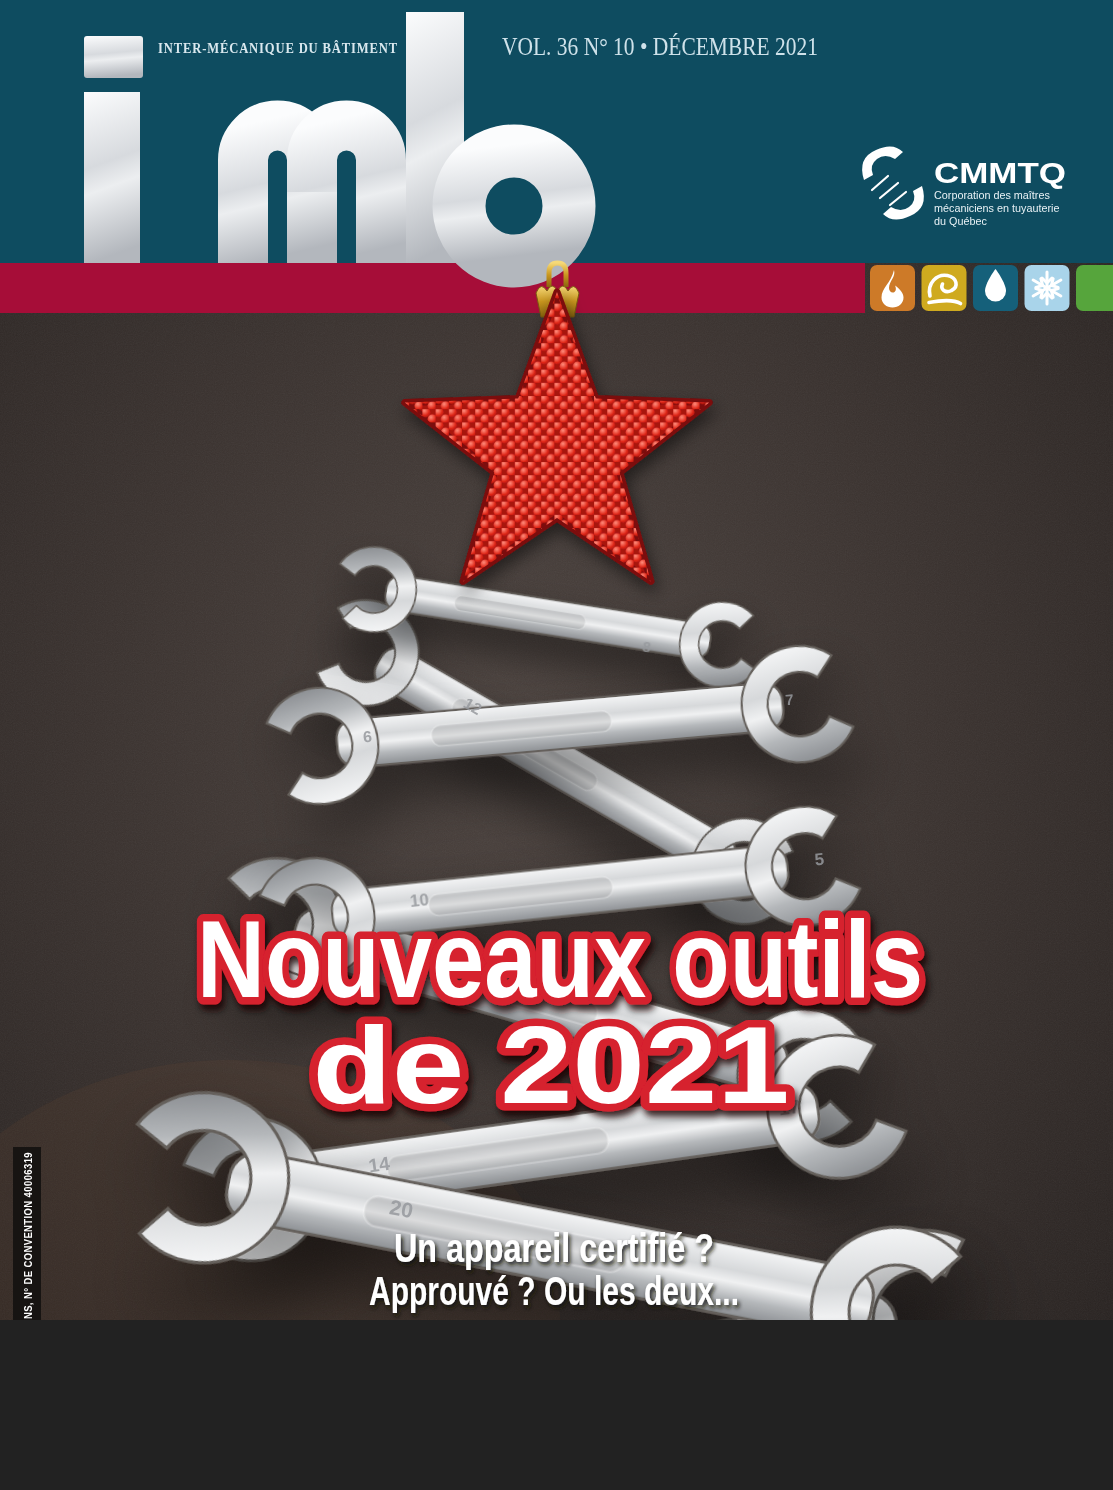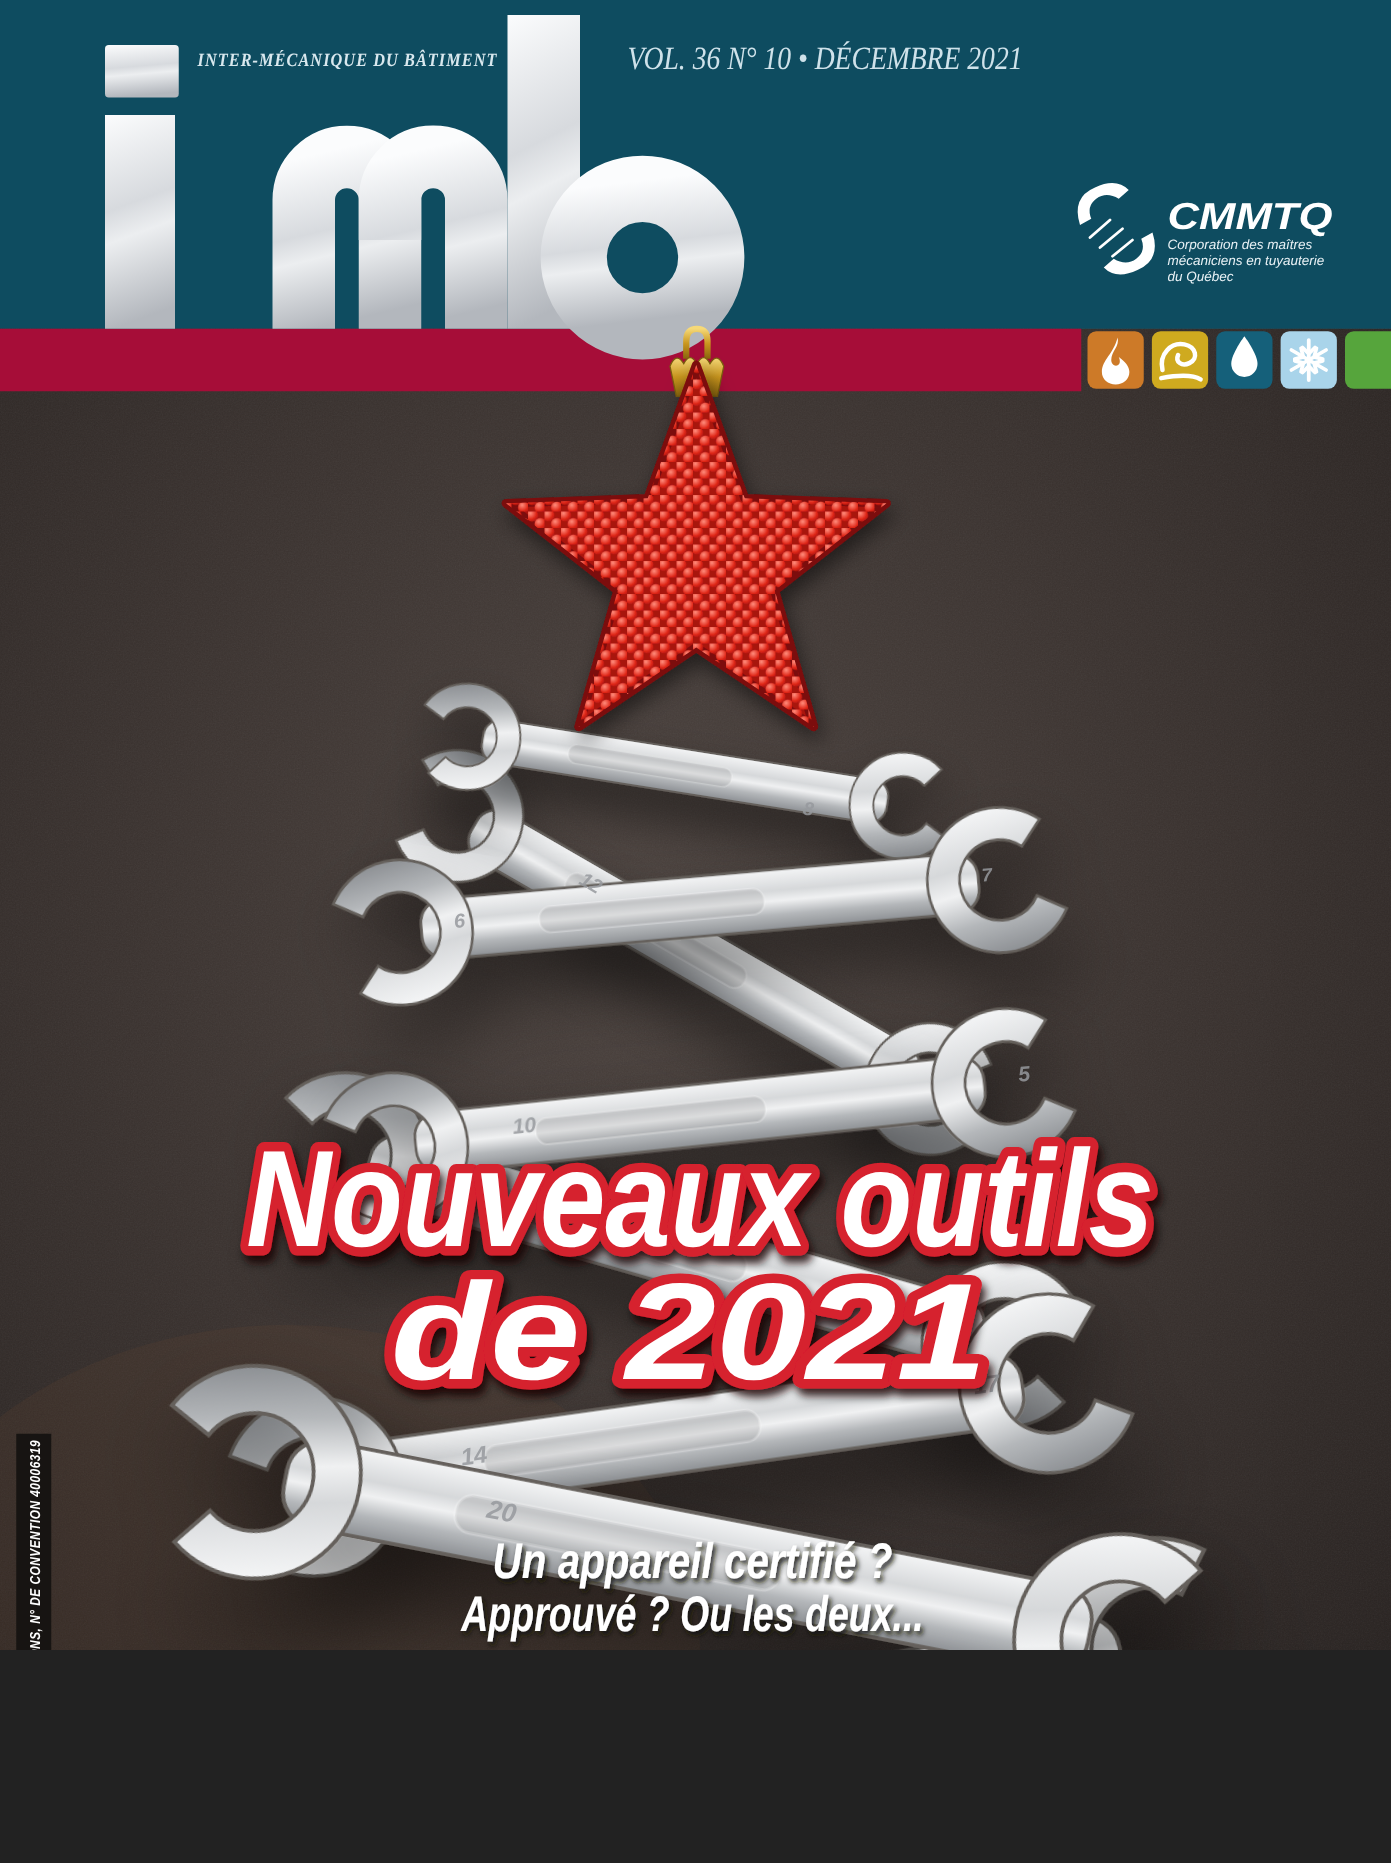--- a/index.html
+++ b/index.html
@@ -1,17 +1,17 @@
 <!DOCTYPE html>
 <html><head>
 <meta charset="utf-8">
 <style>
   html,body{margin:0;padding:0;background:#222;}
   .page{position:relative;width:1113px;height:1320px;overflow:hidden;background:#2b2523;
-        font-family:"Liberation Sans", sans-serif;font-style:italic;}
+        font-family:"Liberation Sans", sans-serif;}
   svg{display:block}
   text{user-select:none}
 </style>
 </head>
 <body>
 
 <div class="page">
 <svg width="1113" height="1490" viewBox="0 0 1113 1490" xmlns="http://www.w3.org/2000/svg">
 
   <defs>

